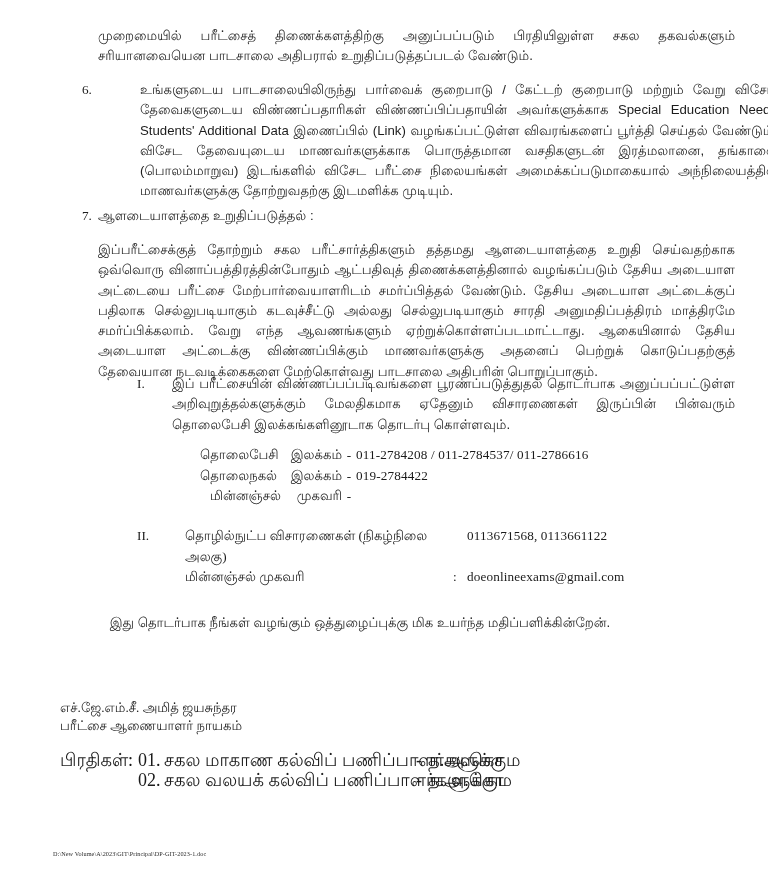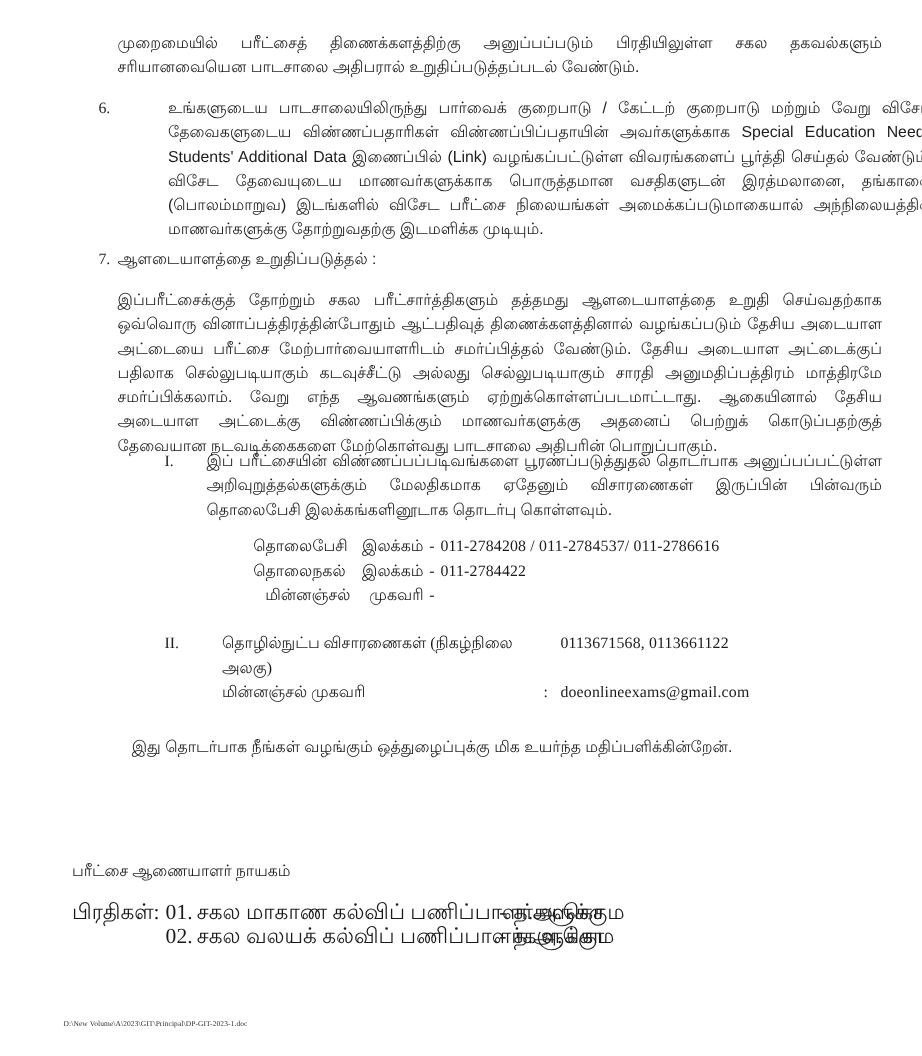--- a/index.html
+++ b/index.html
@@ -79,21 +79,21 @@
   }
   #nII { left: 137px; top: 526px; }
 
   
   .contact-block {
     position: absolute;
     font-size: 13.2px;
     line-height: 20.6px;
   }
   #contact1 { left: 200px; top: 445px; }
-  .c-row { display: flex; align-items: baseline; margin-left: 11px; }
+  .c-row { display: flex; align-items: baseline; }
   .c-label {
     display: inline-block;
     min-width: 142px;
     text-align: justify;
     text-align-last: justify;
     font-family: "Liberation Serif", "DejaVu Serif", serif;
   }
   .c-label.narrow {
     min-width: 142px;
     padding-left: 10px;
@@ -188,21 +188,21 @@
 
   <div class="contact-block" id="contact1">
     <div class="c-row">
       <span class="c-label">தொலைபேசி இலக்கம்</span>
       <span class="c-dash">-</span>
       <span class="c-val en">011-2784208 / 011-2784537/ 011-2786616</span>
     </div>
     <div class="c-row">
       <span class="c-label">தொலைநகல் இலக்கம்</span>
       <span class="c-dash">-</span>
-      <span class="c-val en">011-2784422</span>
+      <span class="c-val en">019-2784422</span>
     </div>
     <div class="c-row">
       <span class="c-label narrow">மின்னஞ்சல் முகவரி</span>
       <span class="c-dash">-</span>
     </div>
   </div>
 
   <div class="num" id="nII">II.</div>
   <div class="contact-block" id="contact2">
     <div class="c2-row">
@@ -212,20 +212,21 @@
     </div>
     <div class="c2-row">
       <span class="c2-label">மின்னஞ்சல் முகவரி</span>
       <span class="c2-sep">:</span>
       <span class="c2-val en">doeonlineexams@gmail.com</span>
     </div>
   </div>
 
   <div class="para" id="closing">இது தொடர்பாக நீங்கள் வழங்கும் ஒத்துழைப்புக்கு மிக உயர்ந்த மதிப்பளிக்கின்றேன்.</div>
 
+  <div class="sig" id="sig-name">எச்.ஜே.எம்.சீ. அமித் ஜயசுந்தர</div>
   <div class="sig" id="sig-title">பரீட்சை ஆணையாளர் நாயகம்</div>
 
   <div id="copies">
     <div class="cp-row">
       <span class="cp-lead">பிரதிகள்</span>
       <span class="cp-colon">:</span>
       <span class="cp-idx">01.</span>
       <span class="cp-text">சகல மாகாண கல்விப் பணிப்பாளர்களுக்கும</span>
       <span class="cp-dash">-</span>
       <span class="cp-to">த.அ.கொ</span>

